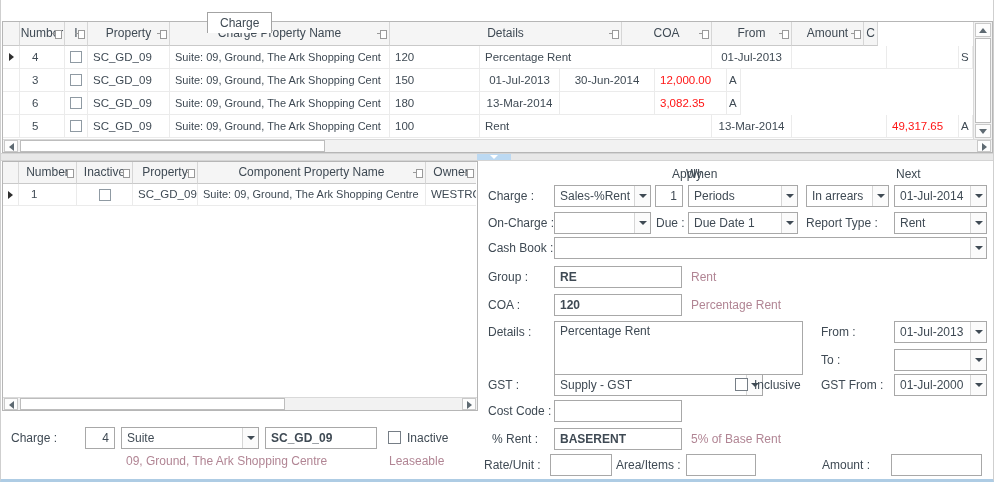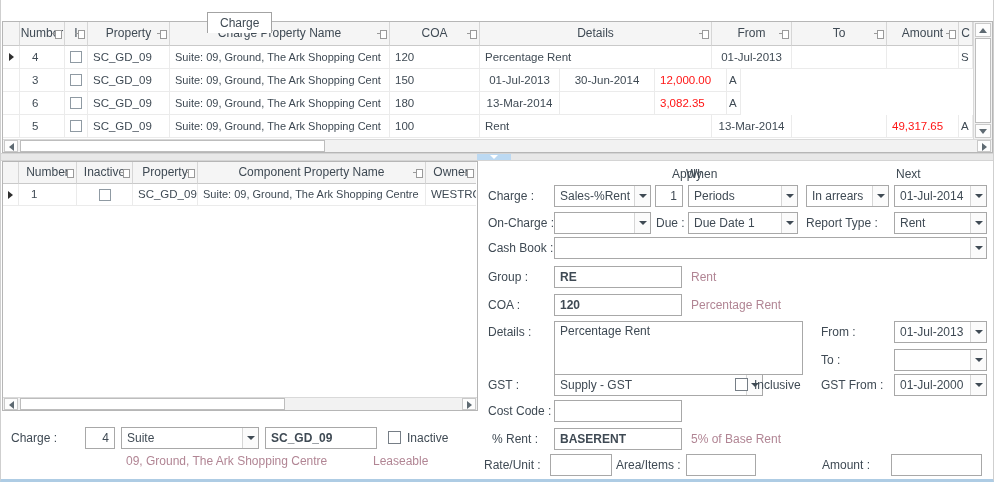--- a/index.html
+++ b/index.html
@@ -98,24 +98,23 @@
   <div class="grid" id="gridTop">
     <div class="row">
       <div class="hc c0"></div>
       <div class="hc c1"><span>Number</span><span class="pin"></span></div>
       <div class="hc c2">
           <span>I</span>
           <span class="pin"></span>
         </div>
       <div class="hc c3"><span>Property</span><span class="pin"></span></div>
       <div class="hc c4"><span>Charge Property Name</span><span class="pin"></span></div>
+      <div class="hc c6"><span>Details</span><span class="pin"></span></div>
       <div class="hc c5"><span>COA</span><span class="pin"></span></div>
-      <div class="hc c6"><span>Details</span><span class="pin"></span></div>
       <div class="hc c7"><span>From</span><span class="pin"></span></div>
-      <div class="hc c8"><span>To</span><span class="pin"></span></div>
       <div class="hc c9"><span>Amount</span><span class="pin"></span></div>
       <div class="hc c10"><span>C</span></div>
     </div>
 
     <div class="row">
       <div class="dc c0">
           <span class="rowptr"></span>
         </div>
       <div class="dc c1">4</div>
       <div class="dc c2">
@@ -239,21 +238,21 @@
   <div class="lbl" style="left:10px;top:427px;">Charge :</div>
   <div class="tbox rt" style="left:84px;top:427px;width:30px;">4</div>
   <div class="combo" style="left:120px;top:427px;width:138px;">
     <span class="cv">Suite</span>
     <span class="db"></span>
   </div>
   <div class="tbox bold" style="left:264px;top:427px;width:112px;">SC_GD_09</div>
   <span class="cb" style="left:387px;top:431px;"></span>
   <div class="lbl" style="left:406px;top:427px;">Inactive</div>
   <div class="hint" style="left:125px;top:450px;">09, Ground, The Ark Shopping Centre</div>
-  <div class="hint" style="left:372px;top:450px;">Leaseable</div>
+  <div class="hint" style="left:388px;top:450px;">Leaseable</div>
 
   <div class="panel">
     <div class="fh" style="left:168px;top:6px;margin-left:25px;">Apply</div>
     <div class="fh" style="left:207px;top:6px;">When</div>
     <div class="fh" style="left:417px;top:6px;">Next</div>
 
     <div class="lbl" style="left:9px;top:24px;">Charge :</div>
     <div class="combo" style="left:75px;top:24px;width:97px;">
       <span class="cv">Sales-%Rent</span>
         <span class="db"></span>

